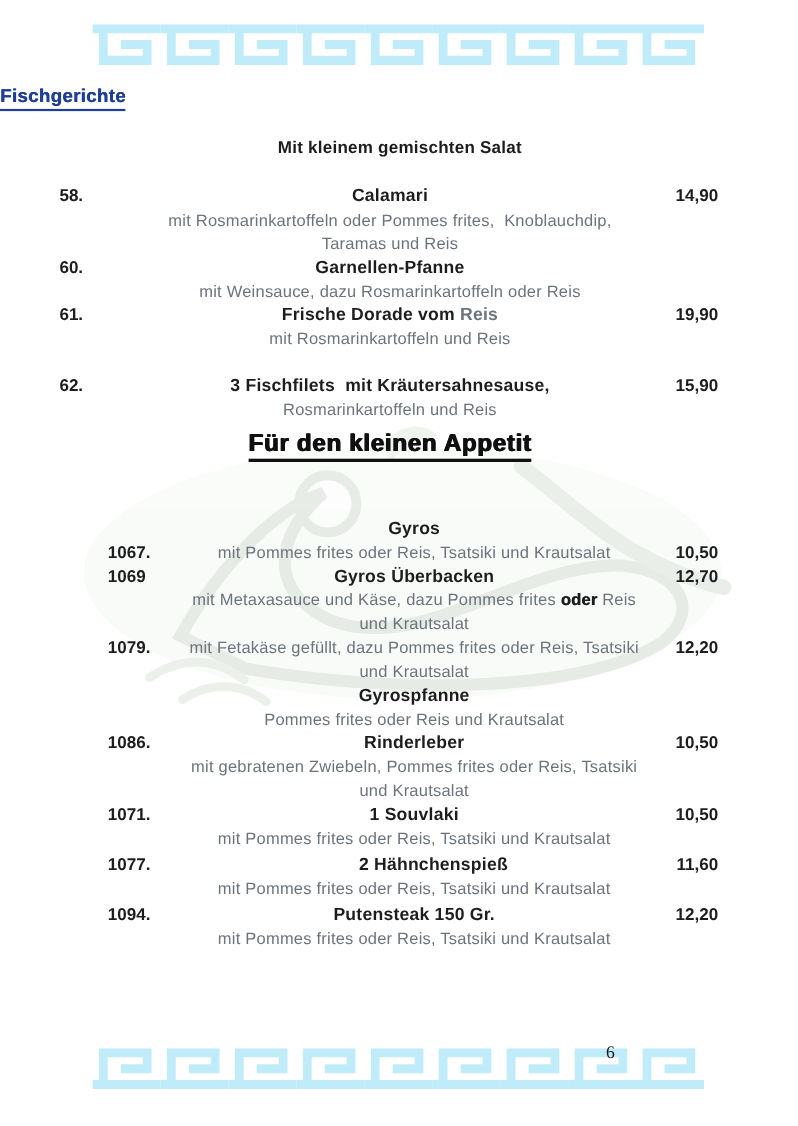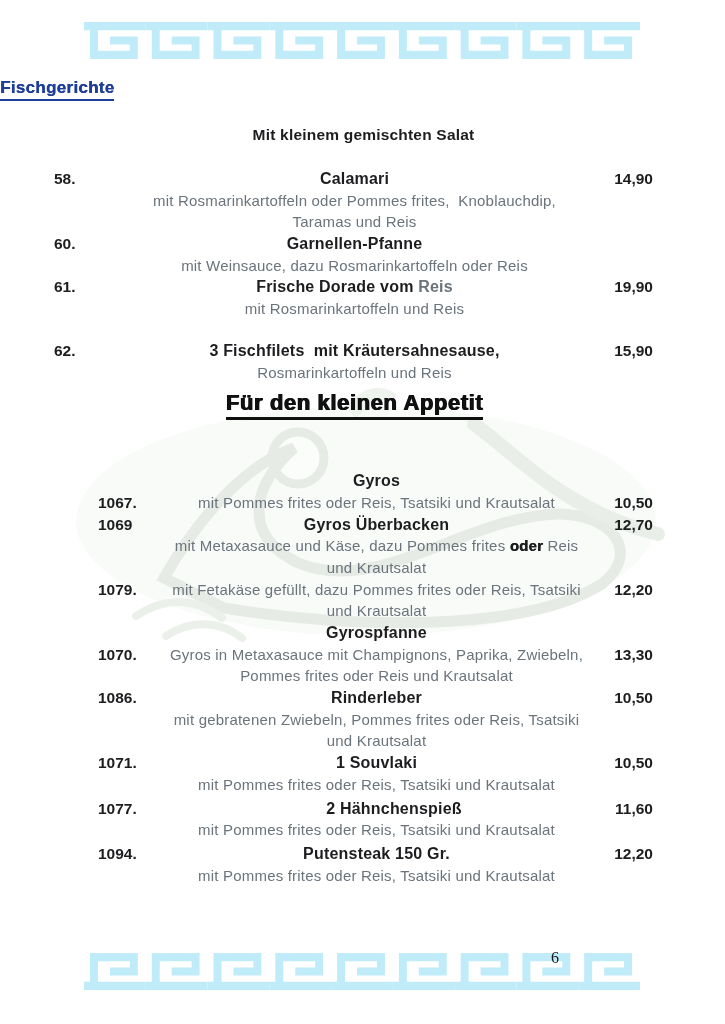--- a/index.html
+++ b/index.html
@@ -116,21 +116,20 @@
 
     <div class="rows rows-appetit" id="rows-appetit">
         <div class="row"><span class="txt-name"><span>Gyros</span></span></div>
         <div class="row"><span class="num">1067.</span><span class="txt-desc"><span>mit Pommes frites oder Reis, Tsatsiki und Krautsalat</span></span><span class="price">10,50</span></div>
         <div class="row"><span class="num">1069</span><span class="txt-name"><span>Gyros Überbacken</span></span><span class="price">12,70</span></div>
         <div class="row"><span class="txt-desc"><span>mit Metaxasauce und Käse, dazu Pommes frites </span><span class="part-bold">oder</span><span> Reis</span></span></div>
         <div class="row"><span class="txt-desc"><span>und Krautsalat</span></span></div>
         <div class="row"><span class="num">1079.</span><span class="txt-desc"><span>mit Fetakäse gefüllt, dazu Pommes frites oder Reis, Tsatsiki</span></span><span class="price">12,20</span></div>
         <div class="row"><span class="txt-desc"><span>und Krautsalat</span></span></div>
         <div class="row"><span class="txt-name"><span>Gyrospfanne</span></span></div>
-        <div class="row"><span class="num">1070.</span><span class="txt-desc"><span>Gyros in Metaxasauce mit Champignons, Paprika, Zwiebeln,</span></span><span class="price">13,30</span></div>
         <div class="row"><span class="txt-desc"><span>Pommes frites oder Reis und Krautsalat</span></span></div>
         <div class="row"><span class="num">1086.</span><span class="txt-name"><span>Rinderleber</span></span><span class="price">10,50</span></div>
         <div class="row"><span class="txt-desc"><span>mit gebratenen Zwiebeln, Pommes frites oder Reis, Tsatsiki</span></span></div>
         <div class="row"><span class="txt-desc"><span>und Krautsalat</span></span></div>
         <div class="row"><span class="num">1071.</span><span class="txt-name"><span>1 Souvlaki</span></span><span class="price">10,50</span></div>
         <div class="row"><span class="txt-desc"><span>mit Pommes frites oder Reis, Tsatsiki und Krautsalat</span></span></div>
         <div class="row" style="margin-top: 2px; padding-left: 35px;"><span class="num">1077.</span><span class="txt-name"><span>2 Hähnchenspieß</span></span><span class="price">11,60</span></div>
         <div class="row"><span class="txt-desc"><span>mit Pommes frites oder Reis, Tsatsiki und Krautsalat</span></span></div>
         <div class="row" style="margin-top: 2px;"><span class="num">1094.</span><span class="txt-name"><span>Putensteak 150 Gr.</span></span><span class="price">12,20</span></div>
         <div class="row"><span class="txt-desc"><span>mit Pommes frites oder Reis, Tsatsiki und Krautsalat</span></span></div>

